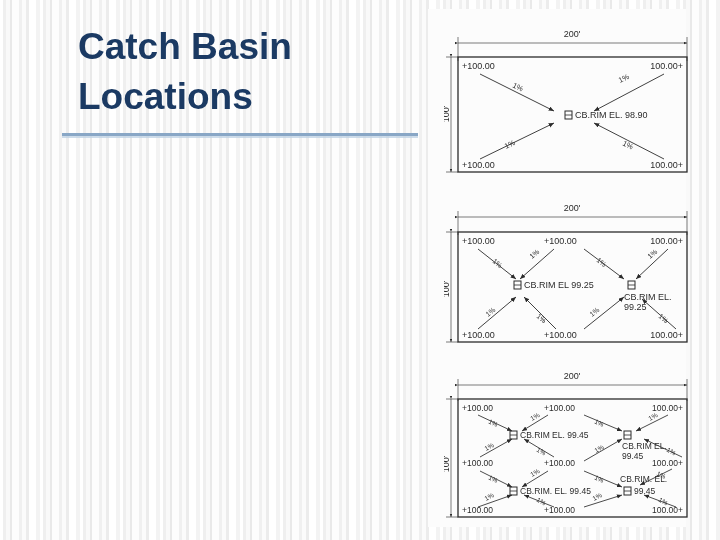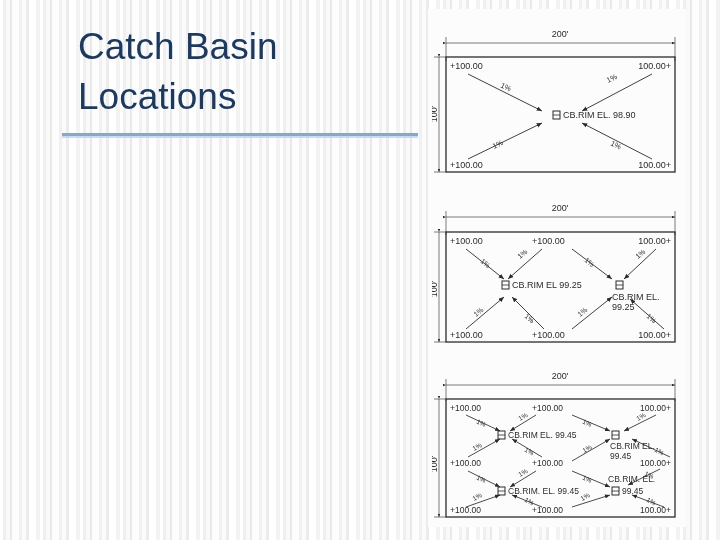--- a/index.html
+++ b/index.html
@@ -40,21 +40,21 @@
   
   #title-block {
     position: absolute;
     left: 78px;
     top: 22px;
     width: 330px;
   }
   #slide-title {
     font-size: 37px;
     line-height: 50px;
-    font-weight: normal;
+    font-weight: bold;
     color: #1b3a63;
     letter-spacing: 0px;
     margin: 0;
     white-space: pre-line;
   }
 
   #title-rule {
     position: absolute;
     left: 62px;
     top: 133px;
@@ -76,21 +76,21 @@
   #figure-panel {
     position: absolute;
     left: 428px;
     top: 9px;
     width: 258px;
     height: 518px;
     background: #fcfcfc;
   }
   .diagram-wrap {
     position: absolute;
-    left: 4px;
+    left: 16px;
     width: 258px;
   }
   #diagram-1 { top: 10px;  height: 165px; }
   #diagram-2 { top: 190px; height: 155px; }
   #diagram-3 { top: 360px; height: 158px; }
 
   .diagram-wrap svg { display: block; }
 
   .cap { font-family: "Liberation Sans", sans-serif; }
 </style>

